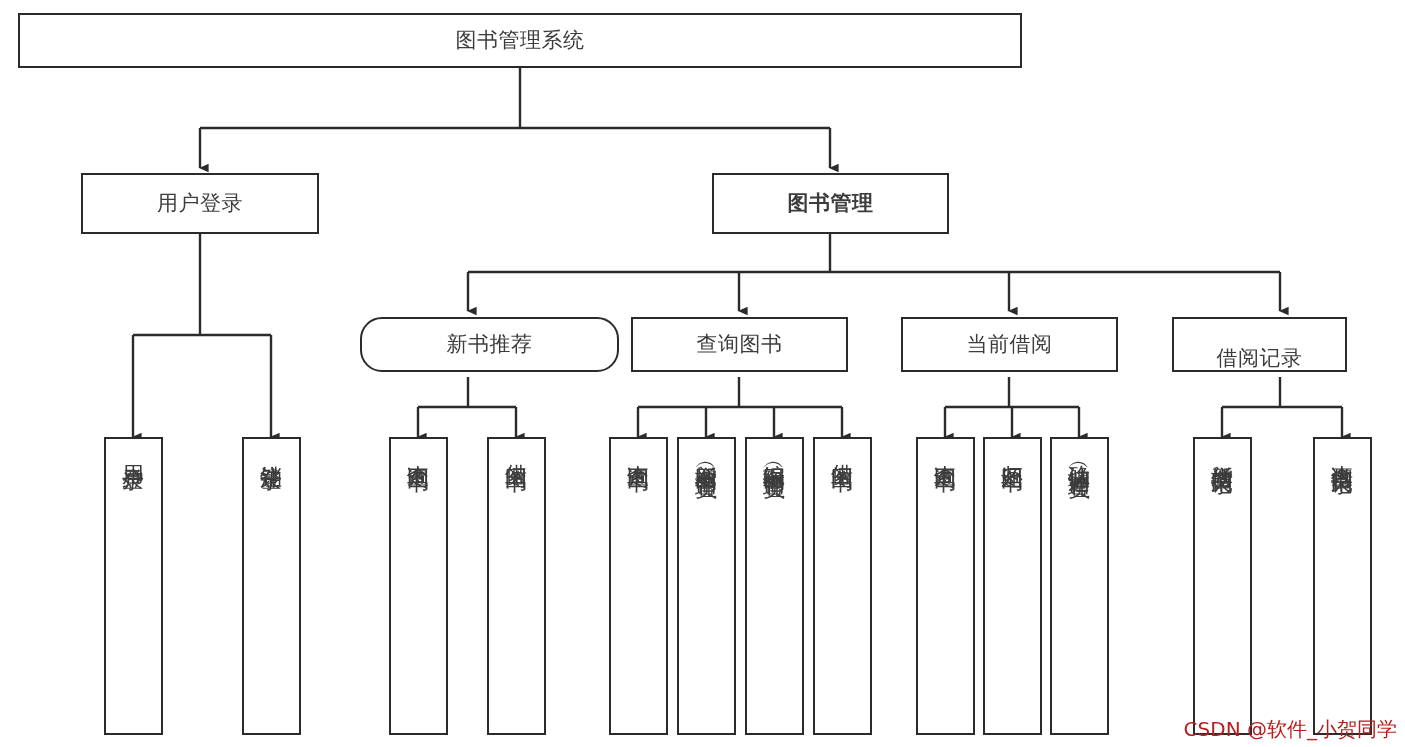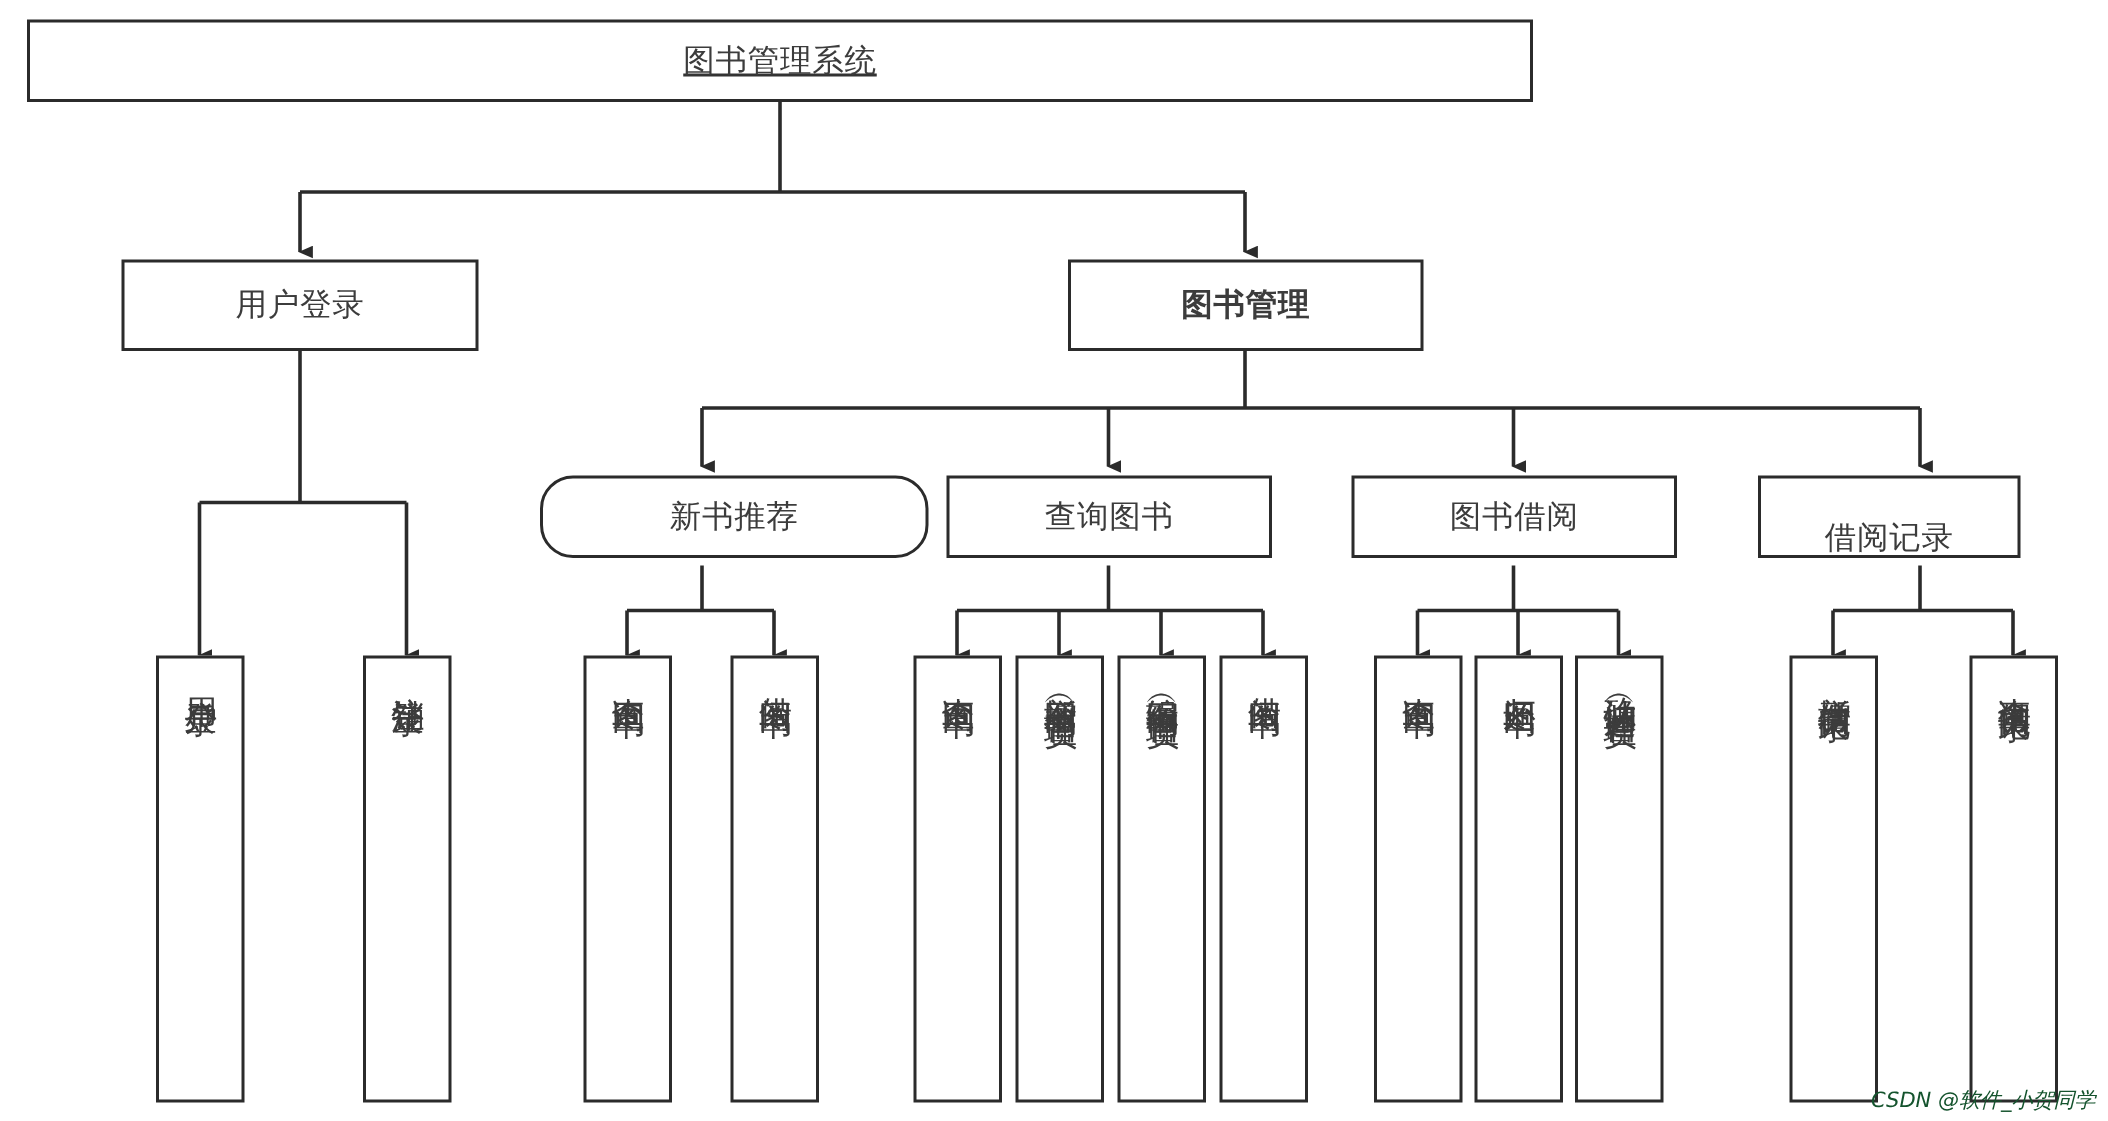--- a/index.html
+++ b/index.html
@@ -59,25 +59,24 @@
     text-orientation: upright;
     font-size: 22px;
     line-height: 1.05;
     letter-spacing: 2px;
     white-space: nowrap;
   }
   #watermark {
     position: absolute;
     right: 8px;
     bottom: 4px;
-    font-size: 14px;
-    color: #14532d;
+    font-size: 20px;
+    color: #b91c1c;
     white-space: nowrap;
     user-select: none;
-    font-style: italic;
   }
 </style>
 </head>
 <body>
 
 <div id="diagram-root">
 
   <svg id="edge-layer" viewBox="0 0 1405 747" width="1405" height="747" xmlns="http://www.w3.org/2000/svg">
     <defs>
       <marker id="arrowhead" markerWidth="10" markerHeight="10" refX="4.2" refY="8.6" orient="auto" markerUnits="userSpaceOnUse">
@@ -121,42 +120,42 @@
       <path d="M1012,407 L1012,437" marker-end="url(#arrowhead)"></path>
       <path d="M1079,407 L1079,437" marker-end="url(#arrowhead)"></path>
 
       <path d="M1280,377 L1280,407"></path>
       <path d="M1222,407 L1342,407"></path>
       <path d="M1222,407 L1222,437" marker-end="url(#arrowhead)"></path>
       <path d="M1342,407 L1342,437" marker-end="url(#arrowhead)"></path>
     </g>
   </svg>
 
-  <div class="node horiz" style="left:18px; top:13px; width:1004px; height:55px;text-decoration:underline;">
+  <div class="node horiz" style="left:18px; top:13px; width:1004px; height:55px;">
     <span class="node-label">图书管理系统</span>
   </div>
 
   <div class="node horiz" style="left:81px; top:173px; width:238px; height:61px;">
     <span class="node-label">用户登录</span>
   </div>
 
   <div class="node horiz" style="left:712px; top:173px; width:237px; height:61px;font-weight:bold;">
     <span class="node-label">图书管理</span>
   </div>
 
   <div class="node horiz" style="left:360px; top:317px; width:259px; height:55px;border-radius:22px;">
     <span class="node-label">新书推荐</span>
   </div>
 
   <div class="node horiz" style="left:631px; top:317px; width:217px; height:55px;">
     <span class="node-label">查询图书</span>
   </div>
 
   <div class="node horiz" style="left:901px; top:317px; width:217px; height:55px;">
-    <span class="node-label">图书借阅</span>
+    <span class="node-label">当前借阅</span>
   </div>
 
   <div class="node horiz" style="left:1172px; top:317px; width:175px; height:55px;align-items:flex-end;">
     <span class="node-label">借阅记录</span>
   </div>
 
   <div class="node vert" style="left:104px; top:437px; width:59px; height:298px;">
     <span class="node-label">用户登录</span>
   </div>
 

